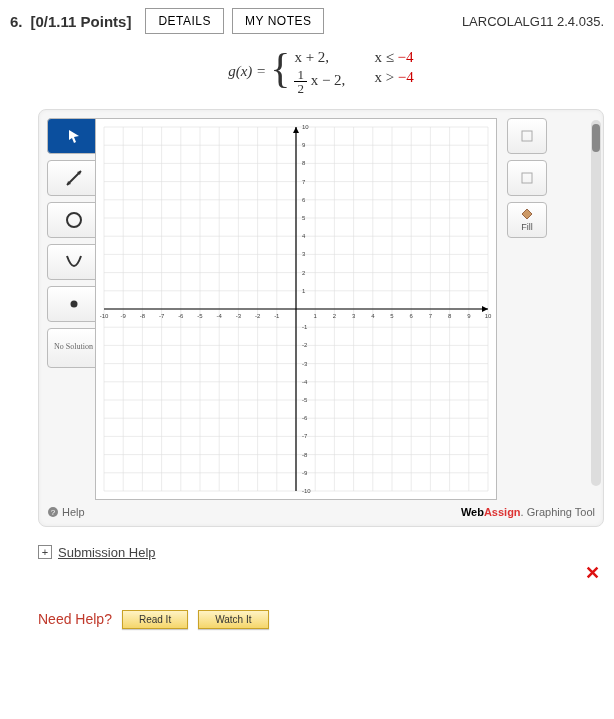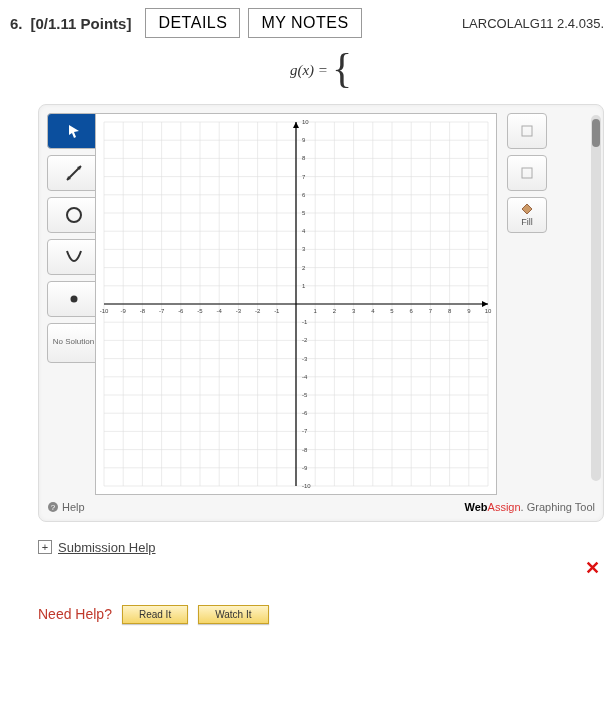--- a/index.html
+++ b/index.html
@@ -1,49 +1,49 @@
 <!DOCTYPE html>
 <html><head>
 <meta charset="utf-8">
 <style>
   * { box-sizing: border-box; margin: 0; padding: 0; }
   body { font-family: Arial, Helvetica, sans-serif; background: #fff; width: 614px; padding: 8px 10px; color: #333; }
   .header-row { display: flex; align-items: center; gap: 8px; margin-bottom: 14px; }
   .qnum { font-weight: bold; font-size: 15px; }
   .points { font-weight: bold; font-size: 15px; margin-right: 6px; }
-  .hbtn { border: 1px solid #999; background: #fff; padding: 5px 12px; font-size: 16px; letter-spacing: 0.5px; cursor: pointer; }
+  .hbtn { border: 1px solid #999; background: #fff; padding: 5px 12px; font-size: 12px; letter-spacing: 0.5px; cursor: pointer; }
   .source { font-size: 13px; margin-left: auto; }
   .content { padding-left: 28px; }
   .prompt { font-size: 14px; margin-bottom: 8px; }
   .equation { text-align: center; margin: 6px 0 14px 0; font-family: 'Times New Roman', serif; font-size: 15px; }
   .eq-wrap { display: inline-flex; align-items: center; gap: 4px; }
   .brace { font-size: 42px; line-height: 0.9; font-weight: 100; position: relative; top: -2px; }
   .pieces { display: inline-block; text-align: left; }
   .piece-row { display: flex; gap: 16px; line-height: 1.3; }
   .piece-func { width: 64px; }
   .frac { display: inline-block; vertical-align: middle; text-align: center; line-height: 1; }
   .frac .n { display: block; border-bottom: 1px solid #000; padding: 0 3px; font-size: 13px; }
   .frac .d { display: block; padding: 0 3px; font-size: 13px; }
   .neg { color: #c00; }
   
   .grapher-card { border: 1px solid #ddd; border-radius: 8px; background: #f6f6f6; padding: 8px; box-shadow: inset 0 0 4px rgba(0,0,0,0.05); position: relative; margin-bottom: 18px; }
   .grapher-top { display: flex; align-items: flex-start; gap: 6px; }
   .toolbar { display: flex; flex-direction: column; gap: 6px; width: 42px; }
-  .tool { width: 53px; height: 36px; border: 1px solid #bbb; border-radius: 4px; background: linear-gradient(#fff,#eee); display:flex; align-items:center; justify-content:center; font-size: 16px; cursor: pointer; }
+  .tool { width: 53px; height: 36px; border: 1px solid #bbb; border-radius: 4px; background: linear-gradient(#fff,#eee); display:flex; align-items:center; justify-content:center; font-size: 16px; cursor: pointer; font-family: Liberation Serif, serif; }
   .tool.selected { background: #0b4f9e; color: #fff; }
   .tool.no-sol { font-size: 8px; line-height:1.1; text-align:center; color:#666; height: 40px; }
   .canvas-wrap { border: 1px solid #bbb; background: #fff; }
   .right-col { display:flex; flex-direction:column; gap:6px; margin-left: 4px; }
   .right-btn { width: 40px; height: 36px; border:1px solid #bbb; border-radius:4px; background: linear-gradient(#fff,#eee); display:flex; align-items:center; justify-content:center; font-size:11px; color:#555; cursor:pointer; flex-direction:column; gap:2px; }
   .scroll-track { position:absolute; right:2px; top:10px; bottom:40px; width:10px; background:#ddd; border-radius:5px; }
   .scroll-thumb { position:absolute; left:1px; top:4px; width:8px; height:28px; background:#888; border-radius:4px; }
   .help-row { display:flex; align-items:center; gap:6px; padding-top:6px; font-size:11px; color:#666; }
   .help-row .brand { margin-left:auto; font-size:11px; }
   .brand b { color:#000; }
-  .brand .a { color:#d33; font-weight:normal; }
+  .brand .a { color:#d33; font-weight:bold; }
   
   .sub-row { display:flex; align-items:center; gap:6px; font-size:13px; color:#444; margin: 6px 0 4px 0; }
   .sub-row .plus { width:14px; height:14px; border:1px solid #888; display:inline-flex; align-items:center; justify-content:center; font-size:11px; line-height:1; }
   .sub-row span.u { text-decoration: underline; }
   .close-x { color: #d11; font-weight: bold; font-size: 18px; float: right; margin-right: 4px; margin-top: -2px; cursor:pointer; }
   
   .need-row { display:flex; align-items:center; gap:10px; margin-top: 26px; }
   .need-label { color:#c0392b; font-size:14px; }
   .help-btn { border:1px solid #c9a227; background: linear-gradient(#fff3c4,#f5d66b); padding: 3px 16px; font-size:10px; cursor:pointer; color:#333; box-shadow: 0 1px 1px rgba(0,0,0,0.2); }
   
@@ -59,20 +59,37 @@
   <button class="hbtn">MY NOTES</button>
   <span class="source">LARCOLALG11 2.4.035.</span>
 </div>
 
 <div class="content">
 
   <div class="equation">
     <span class="eq-wrap">
       <i style="font-style:italic">g(x) =</i>
       <span class="brace">{</span>
+      <span class="pieces">
+        <span class="piece-row">
+          <span class="piece-func">x + 2,</span>
+          <span>
+            <span>x ≤ </span><span class="neg">−4</span>
+          </span>
+        </span>
+        <span class="piece-row">
+          <span class="piece-func">
+            <span class="frac"><span class="n">1</span><span class="d">2</span></span>
+            <span>x − 2,</span>
+          </span>
+          <span>
+            <span>x &gt; </span><span class="neg">−4</span>
+          </span>
+        </span>
+      </span>
     </span>
   </div>
 
   <div class="grapher-card">
     <div class="grapher-top">
       <div class="toolbar">
         <div class="tool selected">
           <svg width="16" height="16" viewBox="0 0 16 16">
               <path d="M3 2 L13 8 L8 9 L10 14 L8 15 L6 10 L3 12 Z" fill="#fff"></path>
             </svg>

